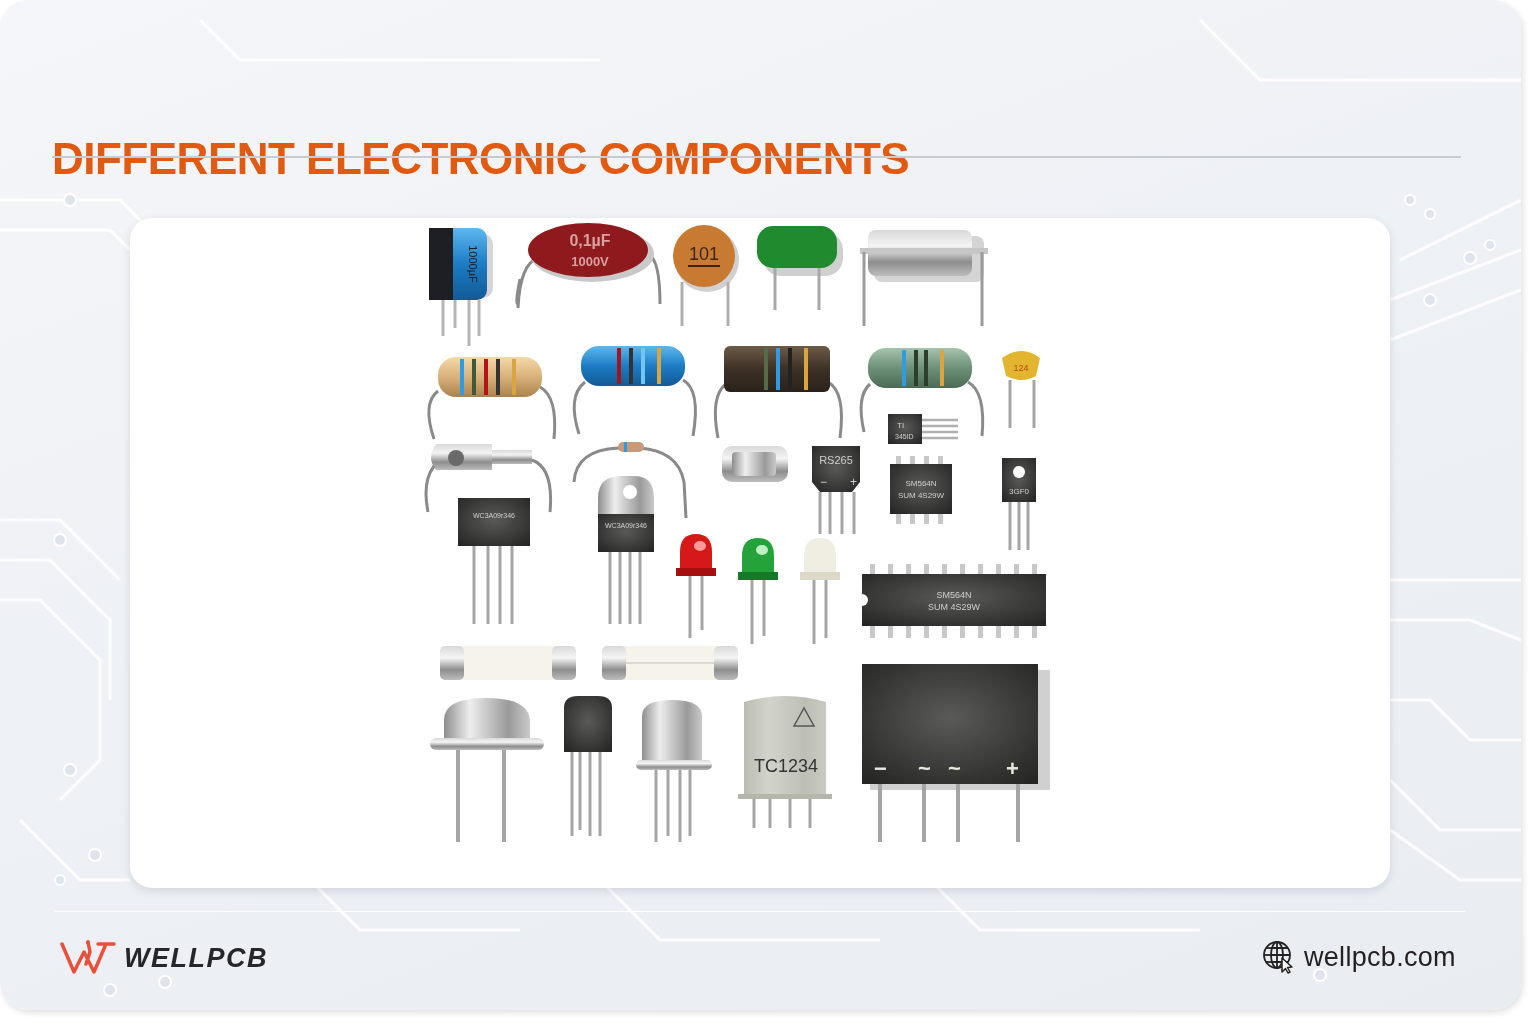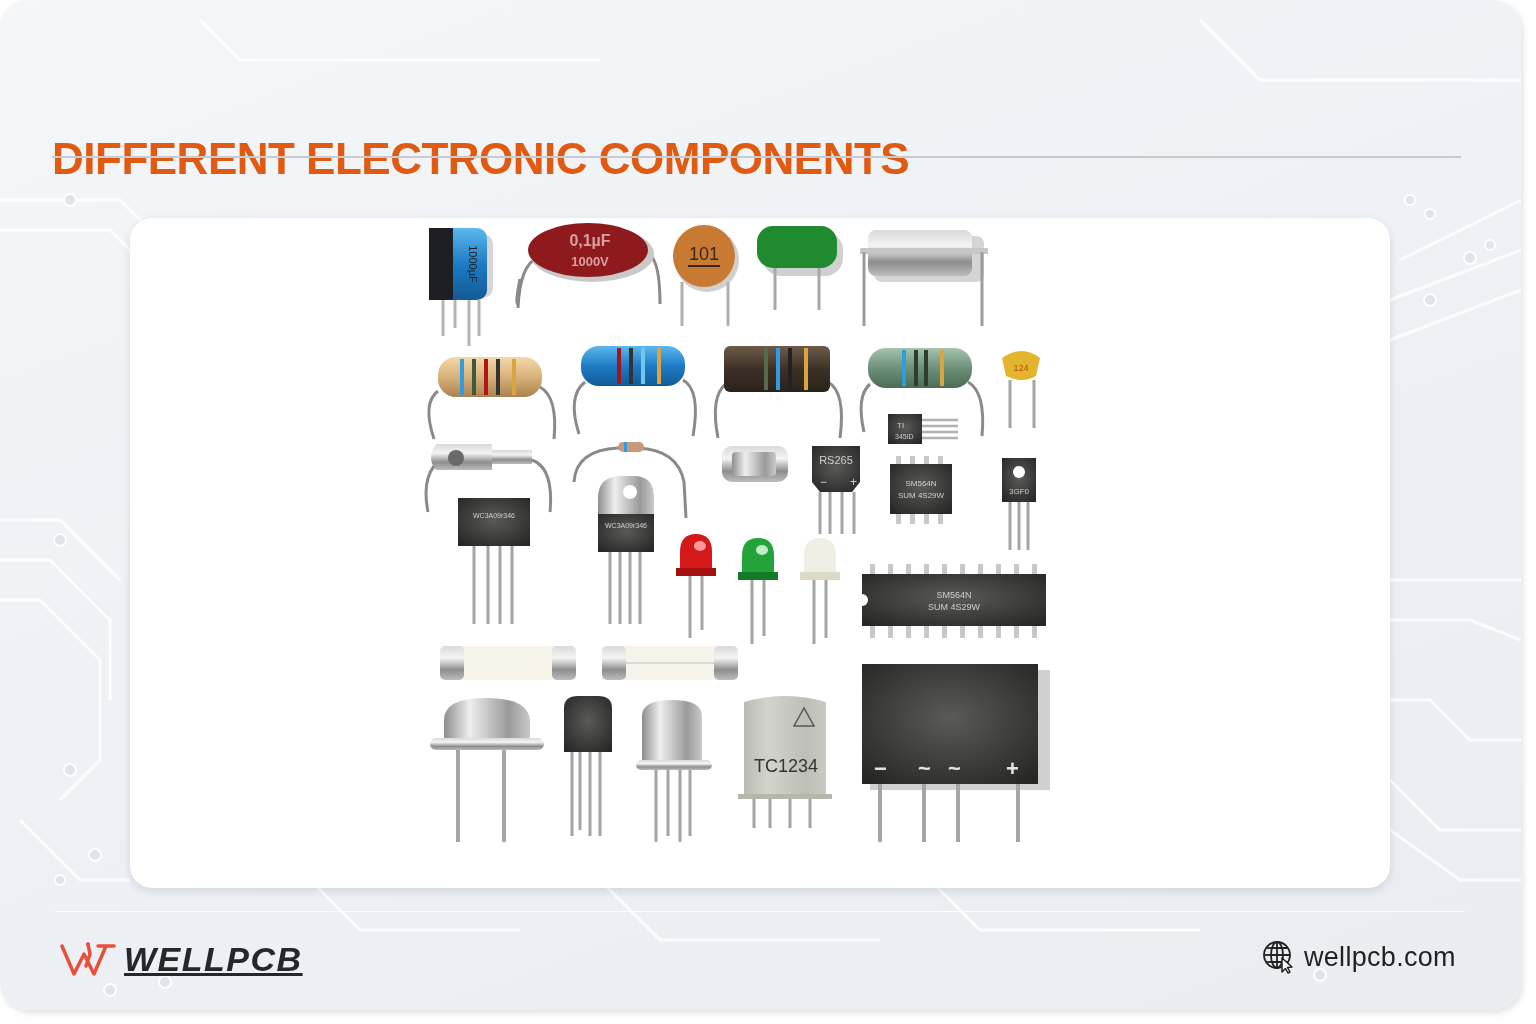--- a/index.html
+++ b/index.html
@@ -27,21 +27,21 @@
     background: #ffffff; border-radius: 22px;
     box-shadow: 0 3px 8px rgba(60,70,90,0.15);
   }
   .illustration { position: absolute; left: 290px; top: 0; width: 640px; height: 639px; }
 
   .footer-rule { position: absolute; left: 55px; top: 911px; width: 1410px; height: 1px; background: #ffffff; opacity: .9; }
 
   .logo { position: absolute; left: 60px; top: 940px; display: flex; align-items: center; gap: 6px; }
   .logo-word {
     font-family: "Liberation Sans", sans-serif; font-weight: 700; font-style: italic;
-    font-size: 34px; letter-spacing: 1.5px; color: #26272b; text-decoration: underline;
+    font-size: 27px; letter-spacing: 1.5px; color: #26272b;
   }
   .site { position: absolute; left: 1262px; top: 940px; display: flex; align-items: center; gap: 8px; text-align: center; }
   .site-text { font-family: "Liberation Sans", sans-serif; font-size: 27px; color: #222; letter-spacing: .3px; }
 
   .clabel { font-family: "Liberation Sans", sans-serif; }
 </style>
 </head>
 <body>
 
 <div class="slide">

